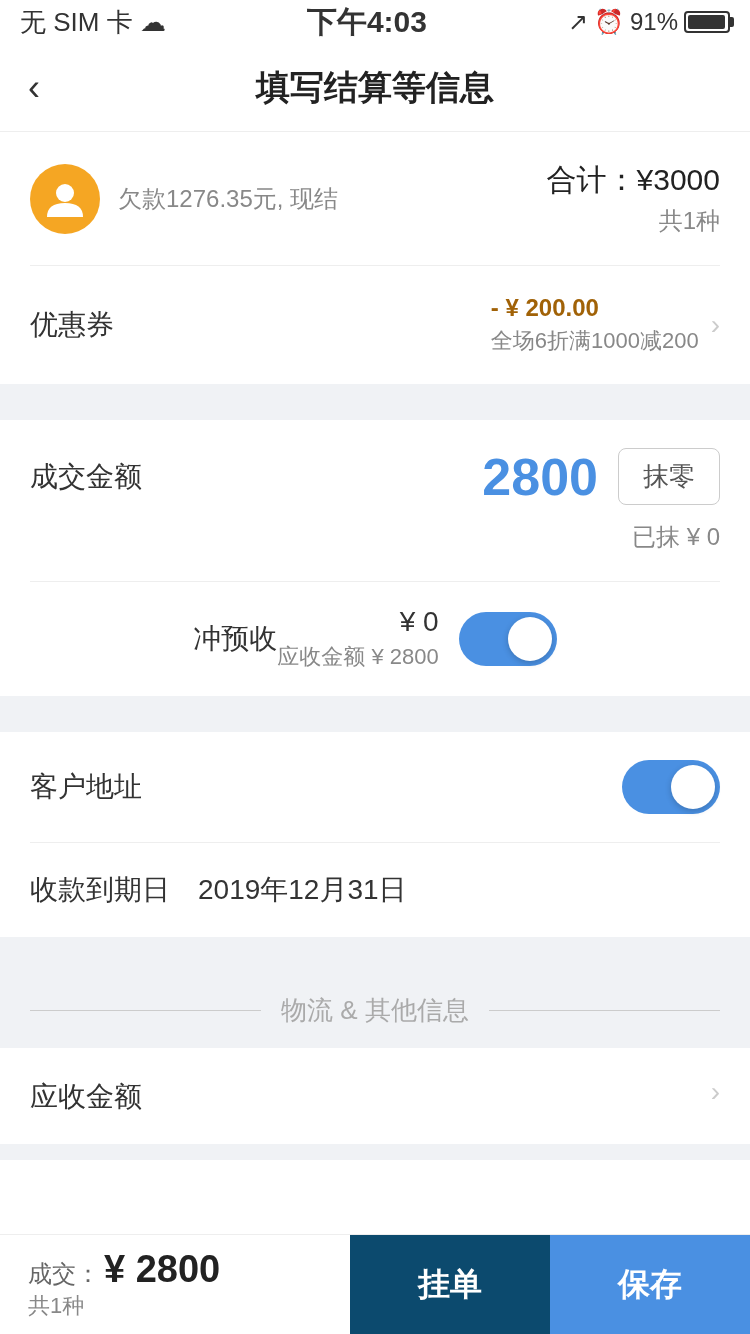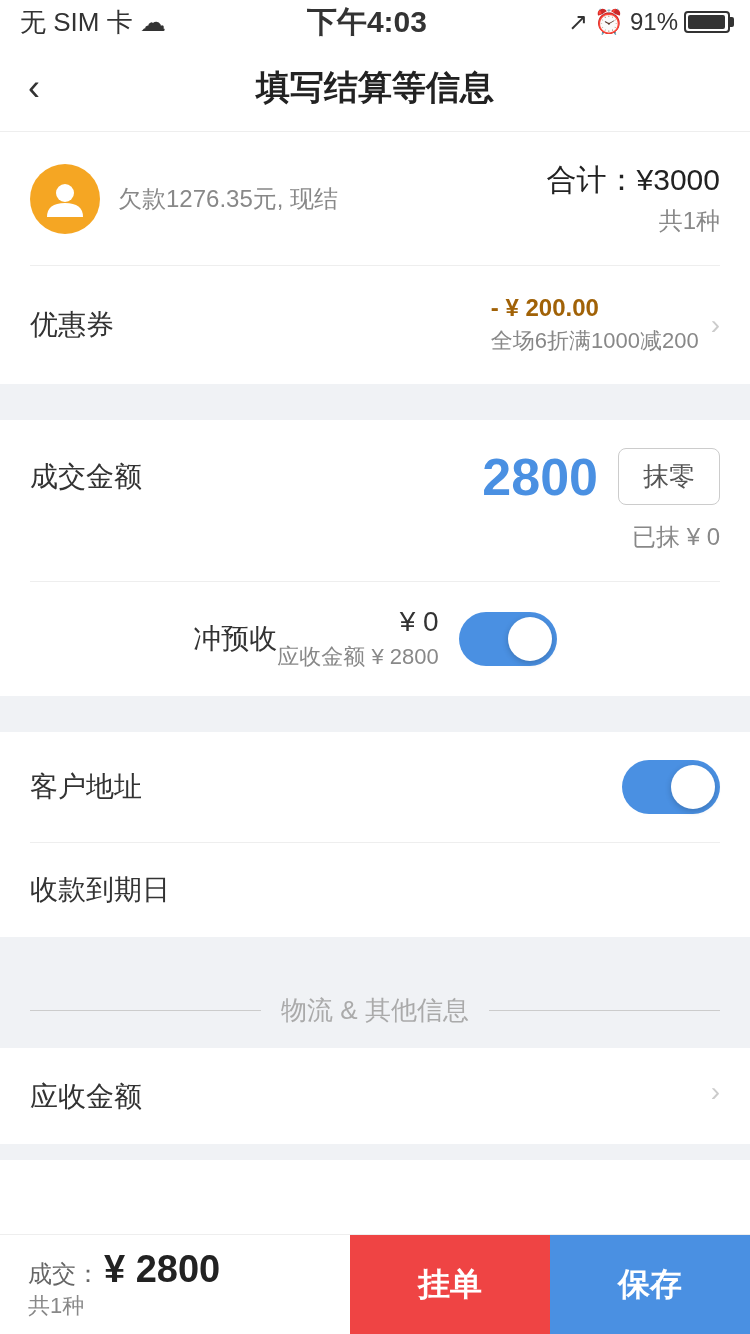--- a/index.html
+++ b/index.html
@@ -252,21 +252,21 @@
       display: flex;
       flex-direction: column;
       justify-content: center;
       padding: 0 28px;
     }
     .footer-deal-label { font-size: 24px; color: #666; }
     .footer-deal-amount { font-size: 38px; color: #222; font-weight: 700; }
     .footer-deal-count { font-size: 22px; color: #888; }
     .footer-btn-pending {
       width: 200px;
-      background: #ef4444;
+      background: #0c4a6e;
       color: #fff;
       font-size: 32px;
       font-weight: 600;
       display: flex;
       align-items: center;
       justify-content: center;
       cursor: pointer;
     }
     .footer-btn-save {
       width: 200px;
@@ -374,20 +374,21 @@
   <div class="debt-section">
     <span class="debt-label">客户地址</span>
     <div class="toggle">
       <div class="toggle-knob"></div>
     </div>
   </div>
   <div class="divider"></div>
 
   <div class="due-section">
     <span class="due-label">收款到期日</span>
+    <span class="due-date">2019年12月31日</span>
   </div>
 </div>
 
 <div class="gray-sep"></div>
 
 <div class="logistics-header">
   <div class="logistics-header-line"></div>
   <span>物流 &amp; 其他信息</span>
   <div class="logistics-header-line"></div>
 </div>

